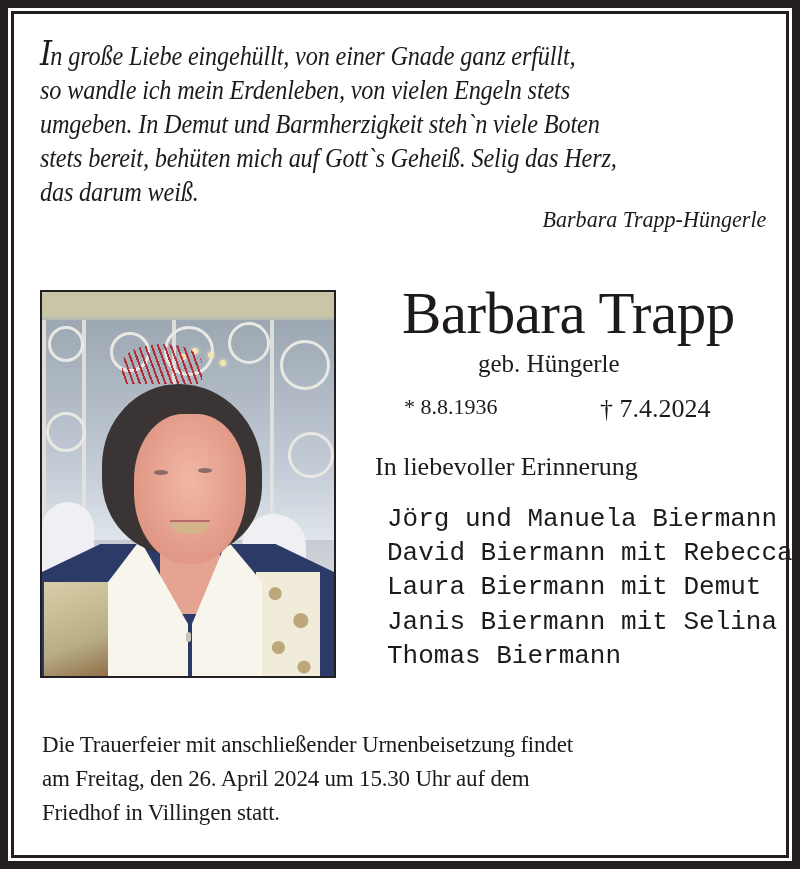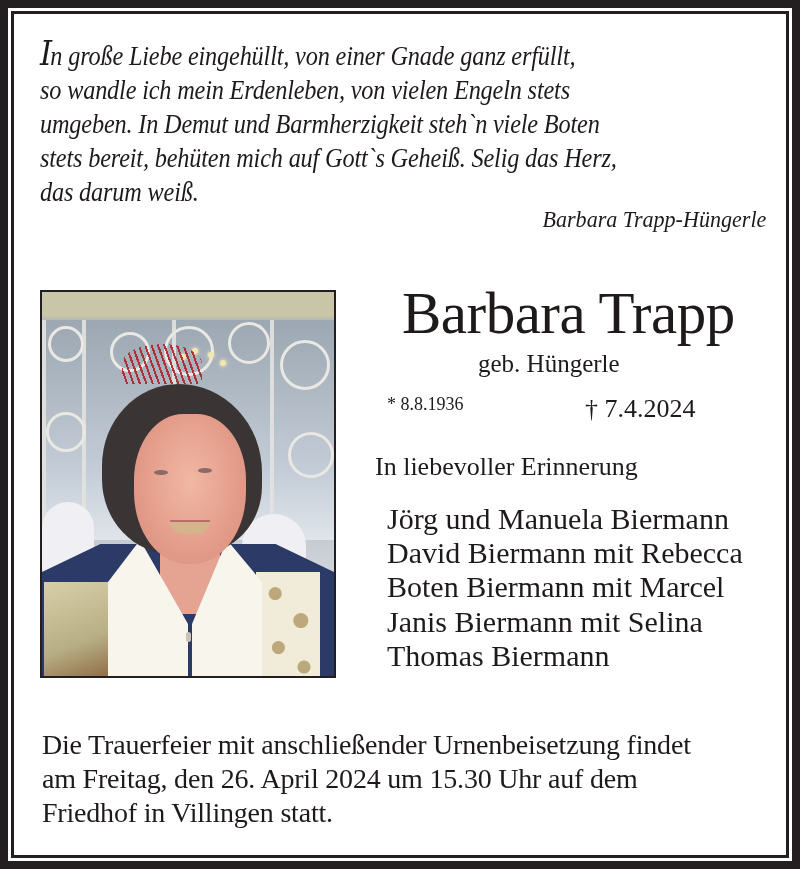--- a/index.html
+++ b/index.html
@@ -71,30 +71,30 @@
                 radial-gradient(circle at 75% 88%, #bda87c 0 6px, transparent 7px), #f1ecd9; }
   .photo .pendant { position: absolute; left: 144px; top: 340px; width: 5px; height: 10px; background: #c8c4b8; border-radius: 3px; }
 
   .name {
     position: absolute; left: 368px; top: 278px; font-size: 59px; line-height: 70px;
     white-space: nowrap; letter-spacing: -0.5px; margin-left: 34px;
   }
   .maiden {
     position: absolute; left: 470px; top: 350px; font-size: 25px; white-space: nowrap; margin-left: 8px;
   }
-  .born { position: absolute; left: 387px; top: 394px; font-size: 18px; white-space: nowrap; }
-  .died { position: absolute; left: 585px; top: 394px; font-size: 26px; white-space: nowrap; }
+  .born { position: absolute; left: 404px; top: 394px; font-size: 22px; white-space: nowrap; }
+  .died { position: absolute; left: 600px; top: 394px; font-size: 26px; white-space: nowrap; }
   .memory { position: absolute; left: 375px; top: 452px; font-size: 26px; white-space: nowrap; }
   .family {
-    position: absolute; left: 387px; top: 502px; font-size: 30px; line-height: 34.2px;
-    margin: 0; padding: 0; list-style: none;
+    position: absolute; left: 387px; top: 502px; font-size: 26px; line-height: 34.2px;
+    margin: 0; padding: 0; list-style: none; font-family: Liberation Mono, monospace;
   }
   .family li { white-space: nowrap; }
   .service {
-    position: absolute; left: 42px; top: 728px; font-size: 28px; line-height: 34px;
+    position: absolute; left: 42px; top: 728px; font-size: 23px; line-height: 34px;
     white-space: nowrap; letter-spacing: -0.2px;
   }
   .service .line { display: block; }
 </style>
 </head>
 <body>
 
 <div class="frame-outer"></div>
 <div class="frame-gap"></div>
 <div class="frame-inner"></div>
@@ -145,21 +145,21 @@
 
 <div class="name">Barbara Trapp</div>
 <div class="maiden">geb. Hüngerle</div>
 <div class="born">* 8.8.1936</div>
 <div class="died">† 7.4.2024</div>
 
 <div class="memory">In liebevoller Erinnerung</div>
 <ul class="family">
   <li>Jörg und Manuela Biermann</li>
   <li>David Biermann mit Rebecca</li>
-  <li>Boten Biermann mit Marcel</li>
+  <li>Laura Biermann mit Demut</li>
   <li>Janis Biermann mit Selina</li>
   <li>Thomas Biermann</li>
 </ul>
 
 <div class="service">
   <span class="line">Die Trauerfeier mit anschließender Urnenbeisetzung findet</span>
   <span class="line">am Freitag, den 26. April 2024 um 15.30 Uhr auf dem</span>
   <span class="line">Friedhof in Villingen statt.</span>
 </div>
 

